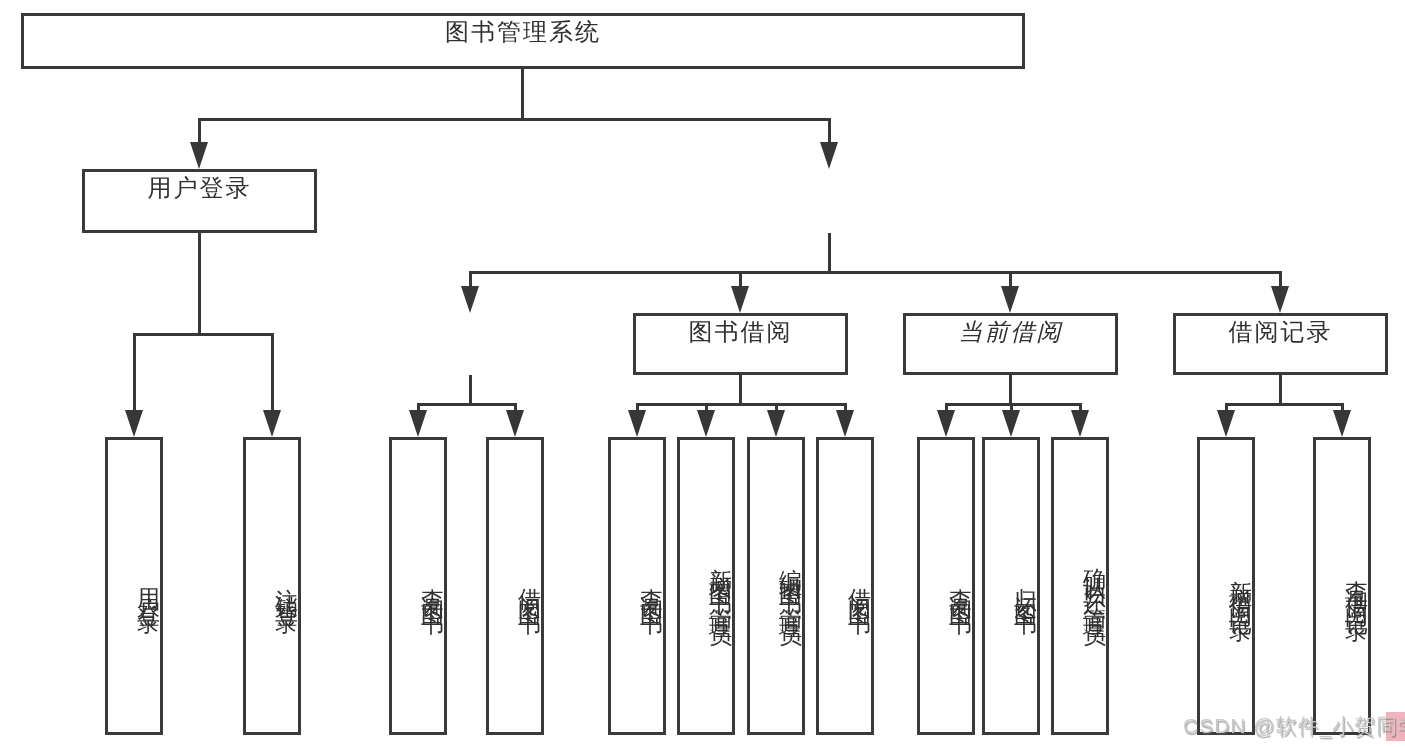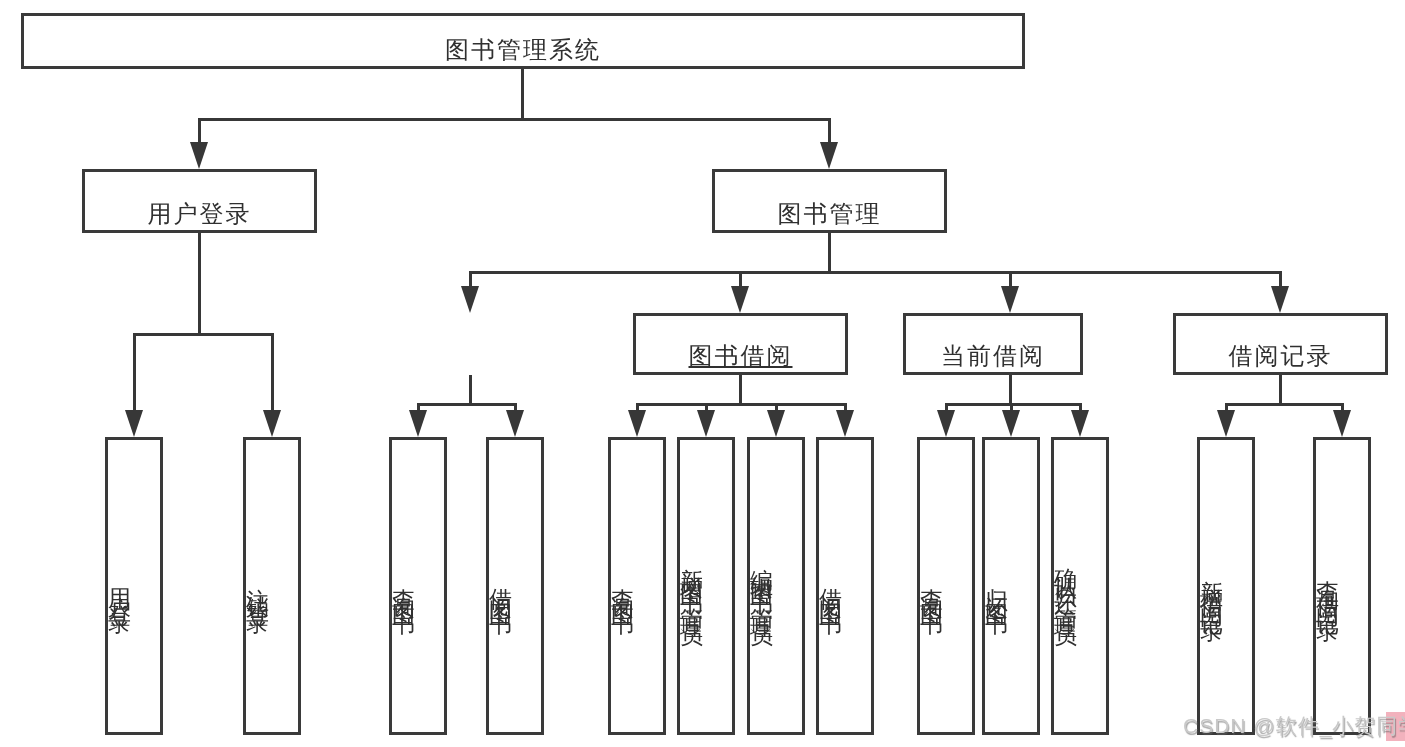--- a/index.html
+++ b/index.html
@@ -10,21 +10,21 @@
     --watermark-accent:#f2b2bd;
   }
   *{box-sizing:border-box;margin:0;padding:0;}
   html,body{background:#fff;}
   .canvas{
     position:relative;width:1405px;height:747px;background:#fff;overflow:hidden;
     font-family:"Liberation Sans","DejaVu Sans",sans-serif;color:var(--text);
   }
   .box{
     position:absolute;background:#fff;border:3px solid var(--box-border);
-    display:flex;align-items:flex-end;justify-content:center;
+    display:flex;align-items:flex-start;justify-content:center;
     font-size:24px;letter-spacing:2px;white-space:nowrap;
   }
   .leaf{
     writing-mode:vertical-rl;text-orientation:mixed;
     font-size:23px;letter-spacing:8px;line-height:1;
   }
   .vl{position:absolute;width:3px;background:var(--line);}
   .hl{position:absolute;height:3px;background:var(--line);}
   .ah{
     position:absolute;width:0;height:0;
@@ -100,28 +100,25 @@
   <div class="vl" style="left:1341px;top:405px;height:12px;"></div>
   <div class="ah" style="left:1333px;top:410px;"></div>
 
   <div class="box" style="left:21px;top:13px;width:1004px;height:56px;">
     <span>图书管理系统</span>
   </div>
 
   <div class="box" style="left:82px;top:169px;width:235px;height:64px;">
     <span>用户登录</span>
   </div>
-  <div class="box" style="left:712px;top:169px;width:235px;height:64px;">
-    <span>图书管理</span>
-  </div>
 
-  <div class="box" style="left:633px;top:313px;width:215px;height:62px;text-decoration:underline;">
+  <div class="box" style="left:633px;top:313px;width:215px;height:62px;">
     <span>图书借阅</span>
   </div>
-  <div class="box" style="left:903px;top:313px;width:180px;height:62px;">
+  <div class="box" style="left:903px;top:313px;width:215px;height:62px;font-style:italic;">
     <span>当前借阅</span>
   </div>
   <div class="box" style="left:1173px;top:313px;width:215px;height:62px;">
     <span>借阅记录</span>
   </div>
 
   <div class="box leaf" style="left:105px;top:437px;width:58px;height:298px;">
     <span>用户登录</span>
   </div>
   <div class="box leaf" style="left:243px;top:437px;width:58px;height:298px;">

